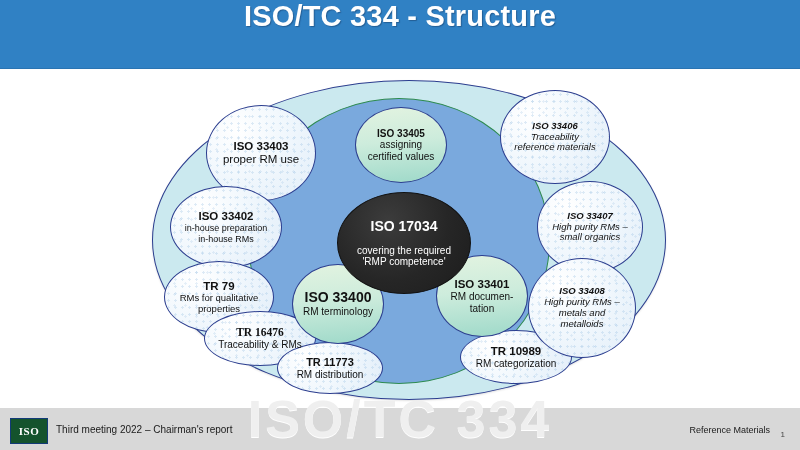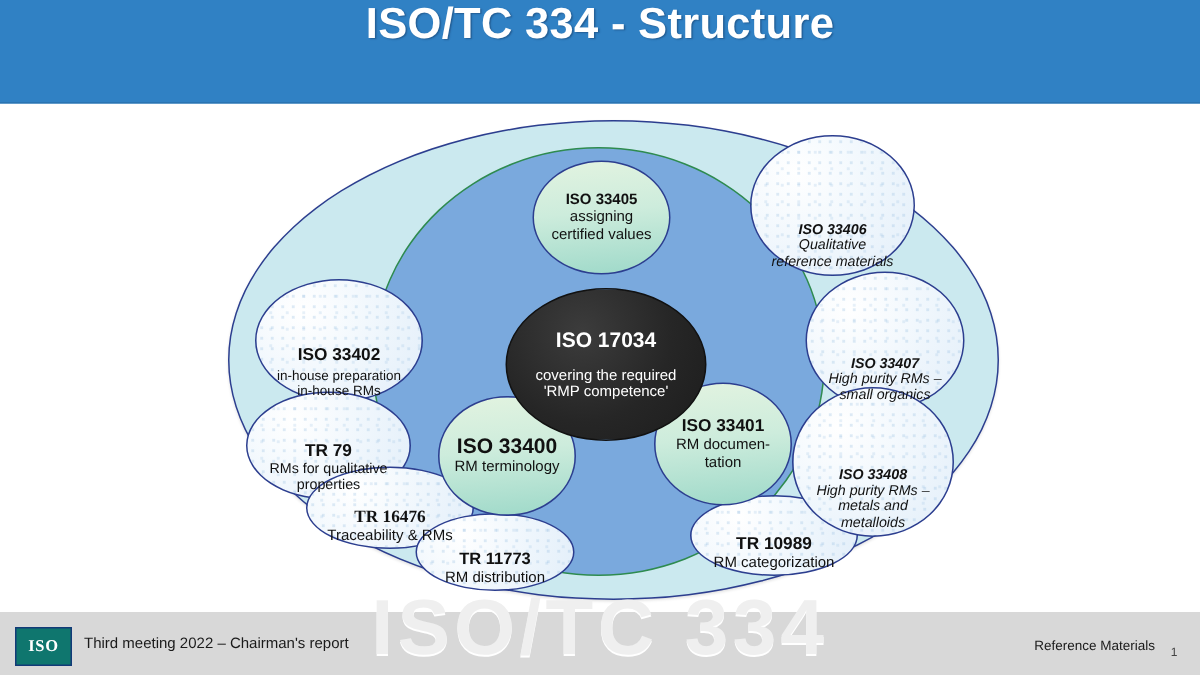--- a/index.html
+++ b/index.html
@@ -54,21 +54,20 @@
     box-sizing:border-box;
     padding:2px 4px;
   }
   .bubble .code{font-weight:bold;display:block;}
   .bubble .desc{display:block;}
 
   
   .b-white{
     background:
       radial-gradient(circle at 28% 26%, #ffffff 0%, #f2f8fd 42%, #e2eef9 100%);
-    justify-content: flex-end;
   }
   .b-white::after{
     content:"";position:absolute;inset:0;border-radius:50%;
     background-image:
       radial-gradient(rgba(150,190,225,.30) 1px, transparent 1.2px),
       radial-gradient(rgba(150,190,225,.22) 1px, transparent 1.2px);
     background-size:7px 7px, 11px 11px;
     background-position:0 0, 4px 5px;
     pointer-events:none;
   }
@@ -94,21 +93,21 @@
   .watermark{
     position:absolute;left:0;top:388px;width:800px;height:62px;
     display:flex;align-items:center;justify-content:center;
     font-size:52px;font-weight:bold;letter-spacing:3px;
     color:#efefef;
     text-shadow:0 1px 0 #ffffff;
     pointer-events:none;
   }
   .iso-logo{
     position:absolute;left:10px;top:418px;width:36px;height:24px;
-    background:#0f766e;
+    background:#14532d;
     border:1px solid #123a77;
     display:flex;align-items:center;justify-content:center;
   }
   .iso-logo span{
     color:#ffffff;font-weight:bold;font-size:11px;letter-spacing:.5px;
     font-family:"Liberation Serif",serif;
   }
   .footer-left{
     position:absolute;left:56px;top:424px;
     font-size:10px;color:#1a1a1a;white-space:nowrap;
@@ -127,20 +126,24 @@
 
 <div class="header">
   <div class="header-title">ISO/TC 334 - Structure</div>
 </div>
 
 <div class="canvas">
 
   <div class="outer-blob"></div>
   <div class="inner-circle"></div>
 
+  <div class="bubble b-white" style="left:206px;top:37px;width:110px;height:96px;font-size:11.5px;">
+    <span class="code">ISO 33403</span>
+    <span class="desc">proper RM use</span>
+  </div>
 
   <div class="bubble b-white" style="left:170px;top:118px;width:112px;height:82px;font-size:9px;">
     <span class="code" style="font-size:11.5px;">ISO 33402</span>
     <span class="desc">in-house preparation</span>
     <span class="desc">in-house RMs</span>
   </div>
 
   <div class="bubble b-white" style="left:164px;top:193px;width:110px;height:72px;font-size:9.5px;">
     <span class="code" style="font-size:11.5px;">TR 79</span>
     <span class="desc">RMs for qualitative</span>
@@ -157,21 +160,21 @@
     <span class="desc">RM distribution</span>
   </div>
 
   <div class="bubble b-white" style="left:460px;top:262px;width:112px;height:54px;font-size:10px;">
     <span class="code" style="font-size:11.5px;">TR 10989</span>
     <span class="desc">RM categorization</span>
   </div>
 
   <div class="bubble b-white ital" style="left:500px;top:22px;width:110px;height:94px;font-size:9.5px;">
     <span class="code">ISO 33406</span>
-    <span class="desc">Qualitative</span>
+    <span class="desc">Traceability</span>
     <span class="desc">reference materials</span>
   </div>
 
   <div class="bubble b-white ital" style="left:537px;top:113px;width:106px;height:92px;font-size:9.5px;">
     <span class="code">ISO 33407</span>
     <span class="desc">High purity RMs –</span>
     <span class="desc">small organics</span>
   </div>
 
   <div class="bubble b-white ital" style="left:528px;top:190px;width:108px;height:100px;font-size:9.5px;">

